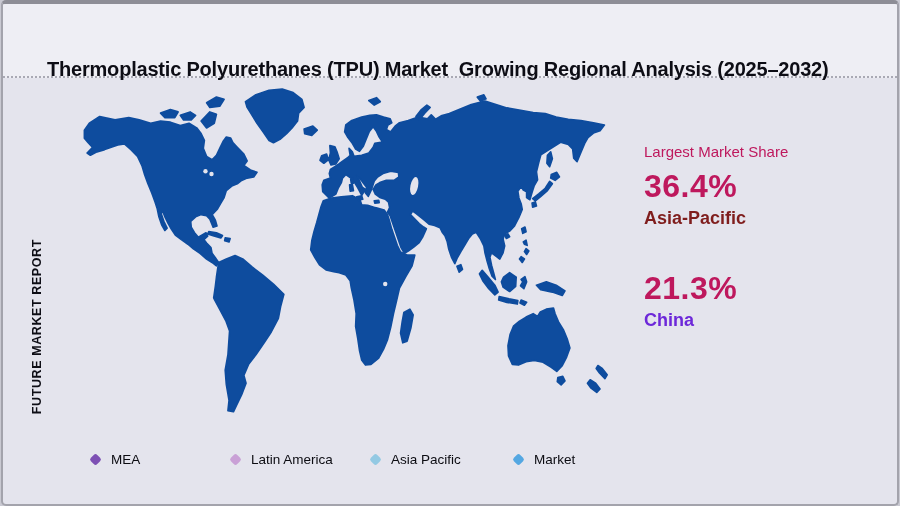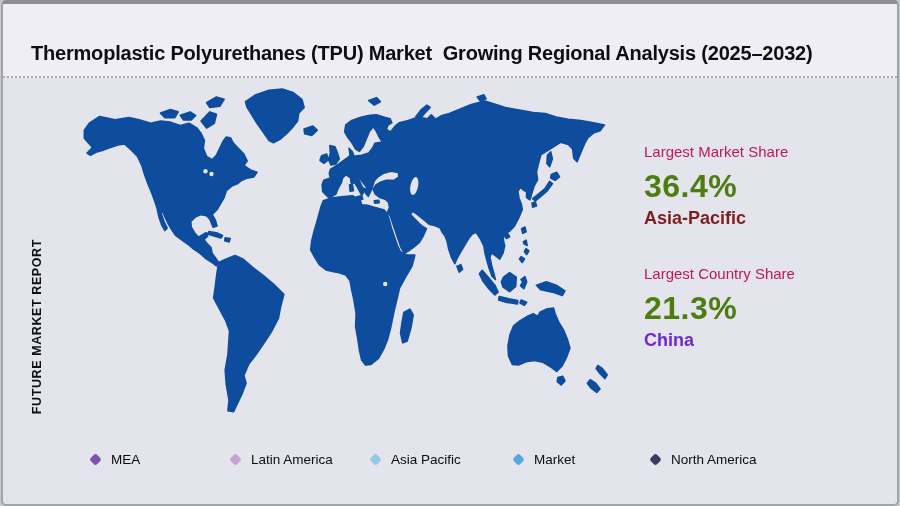--- a/index.html
+++ b/index.html
@@ -9,40 +9,40 @@
     border:2px solid #a3a3ac;border-top:4px solid #8d8d96;border-radius:5px;
     overflow:hidden;
   }
   .header{
     position:absolute;left:0;top:0;width:100%;height:74px;
     background:#eeeef4;
     border-bottom:2px dotted #a9a9b4;
     box-sizing:border-box;
   }
   .title{
-    position:absolute;left:28px;top:38px;margin:0;
+    position:absolute;left:28px;top:38px;margin:16px;
     font-size:20px;font-weight:bold;color:#0d0d15;
     letter-spacing:-0.2px;white-space:pre;
   }
   .watermark{
     position:absolute;left:20px;top:238px;width:28px;height:170px;
     display:flex;align-items:center;justify-content:center;
   }
   .watermark span{
     writing-mode:vertical-rl;transform:rotate(180deg);
     font-size:12.5px;font-weight:bold;color:#0d0d15;letter-spacing:0.6px;white-space:nowrap;
   }
   .map-wrap{position:absolute;left:60px;top:84px;width:548px;height:342px;}
   .map-wrap svg{width:100%;height:100%;display:block;}
   .stats{position:absolute;left:641px;top:0;width:250px;}
   .stat-block{position:absolute;left:0;width:250px;}
   .stat-block.first{top:138px;}
   .stat-block.second{top:260px;}
   .stat-label{font-size:15px;font-weight:normal;color:#be185d;line-height:20px;}
-  .stat-value{font-size:32px;font-weight:bold;color:#4d7c0f;line-height:36px;margin-top:6px;letter-spacing:0.5px;}
+  .stat-value{font-size:32px;font-weight:bold;color:#be185d;line-height:36px;margin-top:6px;letter-spacing:0.5px;}
   .stat-region{font-size:18px;font-weight:bold;color:#1155a6;line-height:22px;margin-top:3px;}
   .legend{position:absolute;left:0;top:444px;width:100%;height:24px;}
   .legend-item{position:absolute;top:0;height:22px;display:flex;align-items:center;}
   .legend-item .dot{width:9px;height:9px;border-radius:2.5px;transform:rotate(45deg);flex:0 0 auto;}
   .legend-item .lbl{margin-left:11px;font-size:13.5px;font-weight:normal;color:#0c0c12;white-space:nowrap;}
   .li-0{left:88px;}.li-1{left:228px;}.li-2{left:368px;}.li-3{left:511px;}.li-4{left:648px;}
 </style>
 </head>
 <body>
 
@@ -106,21 +106,20 @@
     </svg>
   </div>
 
   <div class="stats">
     <div class="stat-block first">
       <div class="stat-label">Largest Market Share</div>
       <div class="stat-value">36.4%</div>
       <div class="stat-region" style="color: #7f1d1d;">Asia-Pacific</div>
     </div>
     <div class="stat-block second">
-      <div class="stat-label">Largest Country Share</div>
       <div class="stat-value">21.3%</div>
       <div class="stat-region" style="color: #6d28d9;">China</div>
     </div>
   </div>
 
   <div class="legend">
     <div class="legend-item li-0">
       <span class="dot" style="background-color: rgb(125, 80, 180);"></span>
       <span class="lbl">MEA</span>
     </div>
@@ -129,19 +128,15 @@
       <span class="lbl">Asia Pacific</span>
     </div>
     <div class="legend-item li-1">
       <span class="dot" style="background-color: rgb(201, 160, 214);"></span>
       <span class="lbl">Latin America</span>
     </div>
     <div class="legend-item li-3">
       <span class="dot" style="background-color: rgb(84, 167, 226);"></span>
       <span class="lbl">Market</span>
     </div>
-    <div class="legend-item li-4">
-      <span class="dot" style="background-color: rgb(56, 61, 96);"></span>
-      <span class="lbl">North America</span>
-    </div>
   </div>
 
 </div>
 
 </body></html>

